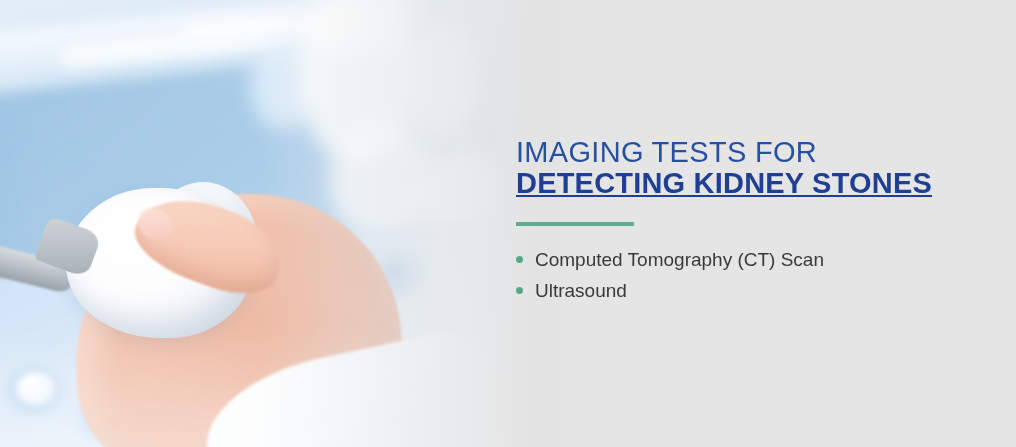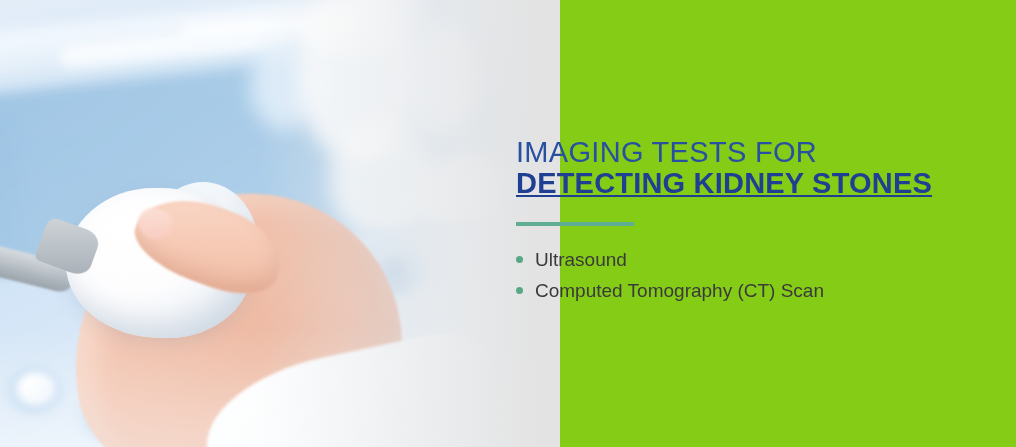--- a/index.html
+++ b/index.html
@@ -10,21 +10,21 @@
   }
   body {
     font-family: "Liberation Sans", sans-serif;
   }
 
   .banner {
     position: relative;
     width: 1016px;
     height: 447px;
     overflow: hidden;
-    background: #84cc16;
+    background: #e5e5e5;
   }
 
   
   .photo {
     position: absolute;
     left: 0;
     top: 0;
     width: 560px;
     height: 447px;
     overflow: hidden;
@@ -372,22 +372,22 @@
 
     <h2 class="headline-line1">IMAGING TESTS FOR</h2>
 
     <h1 class="headline-line2">DETECTING KIDNEY STONES</h1>
 
     <div class="divider"></div>
 
     <ul class="list">
       <li class="list-item">
         <span class="bullet-dot"></span>
-        <span>Ultrasound</span>
+        <span>Computed Tomography (CT) Scan</span>
       </li>
       <li class="list-item">
         <span class="bullet-dot"></span>
-        <span>Computed Tomography (CT) Scan</span>
+        <span>Ultrasound</span>
       </li>
     </ul>
 
   </div>
 </div>
 
 </body></html>

